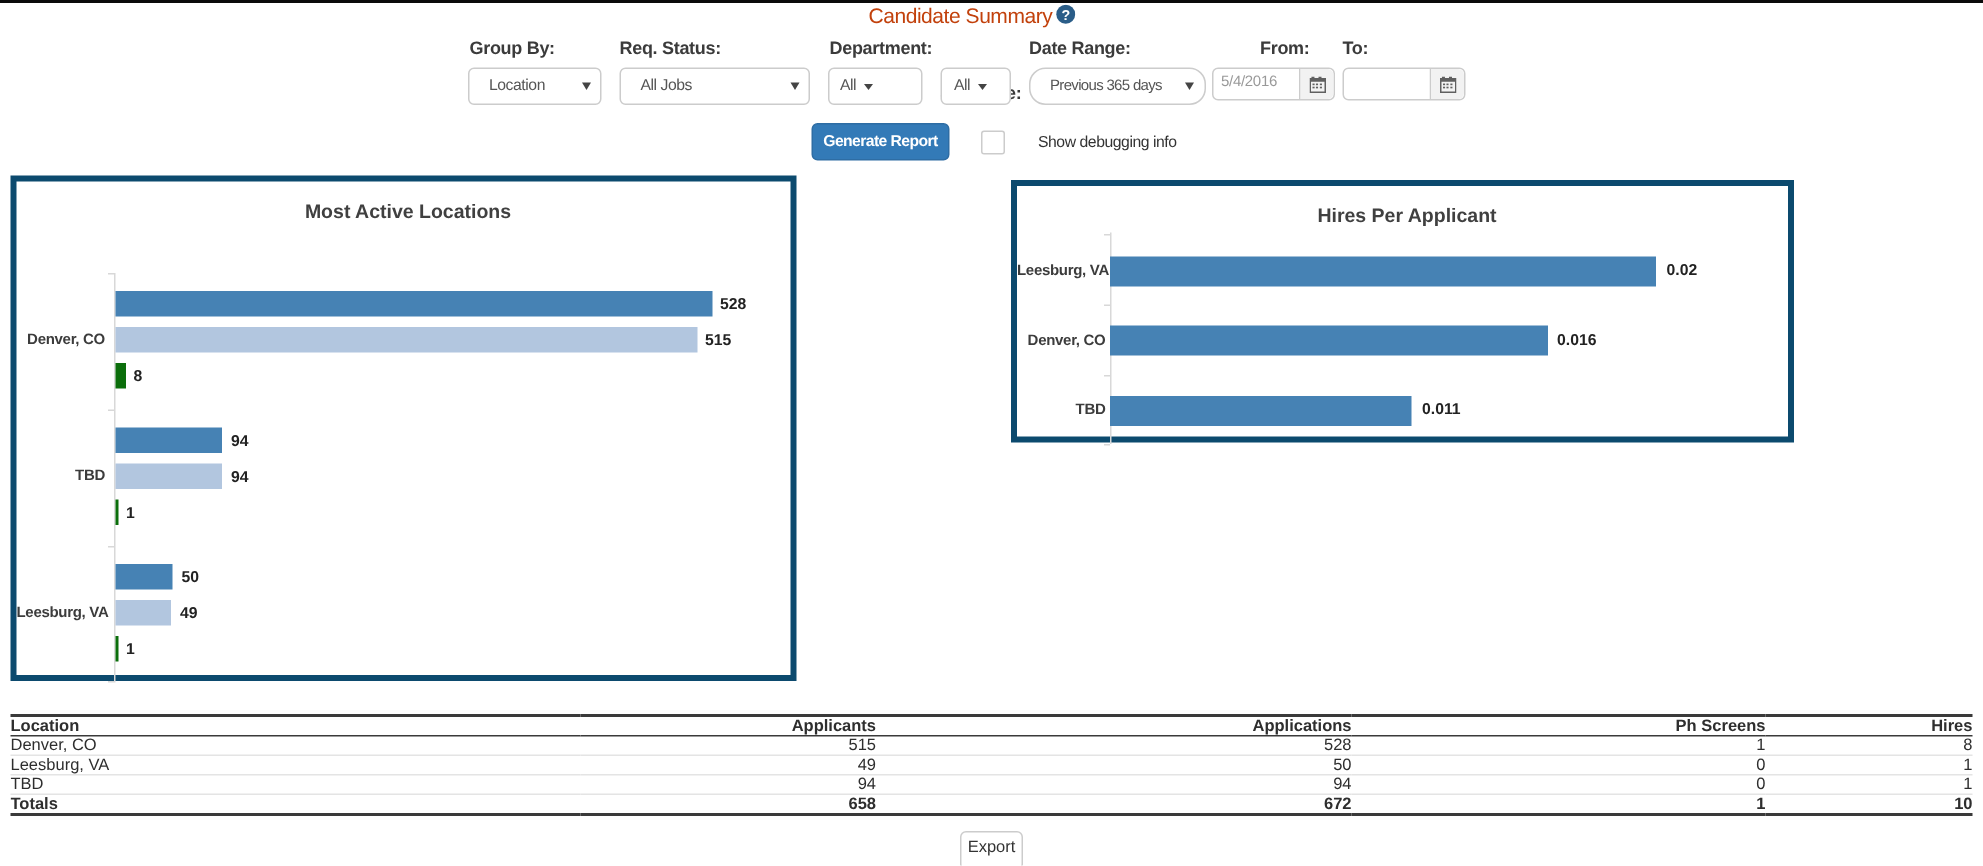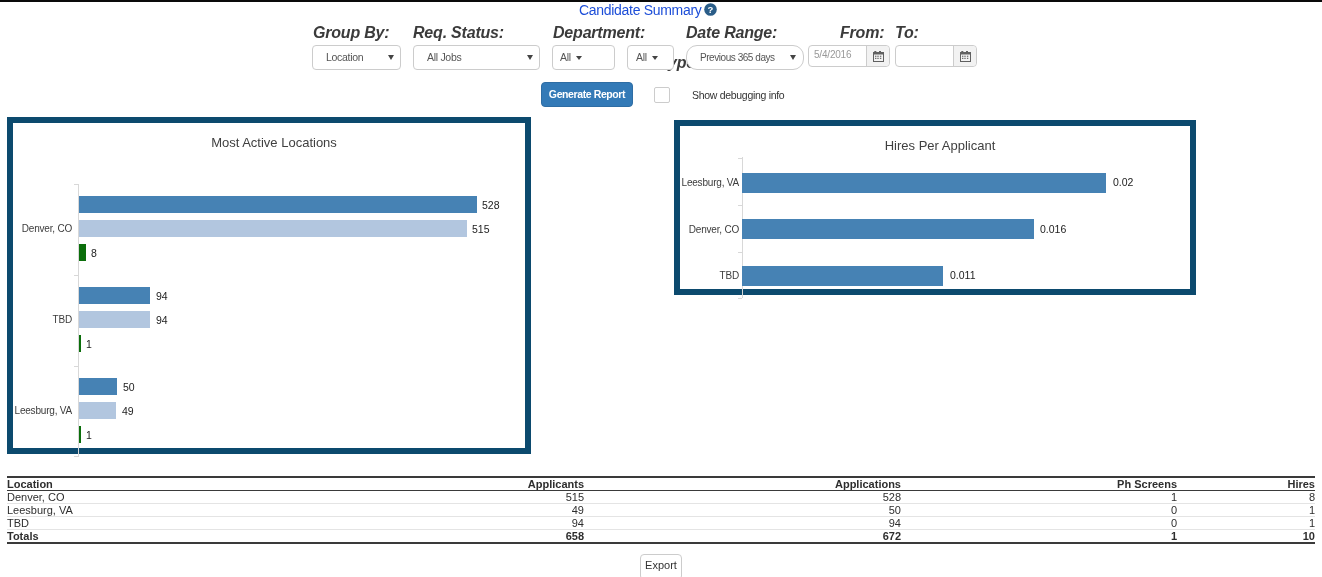--- a/index.html
+++ b/index.html
@@ -1,39 +1,39 @@
 <!DOCTYPE html>
 <html><head>
 <meta charset="utf-8">
 <style>
 * { margin:0; padding:0; box-sizing:border-box; }
 html,body { width:1322px; height:577px; overflow:hidden; background:#fff;
   font-family:"Liberation Sans", sans-serif; }
 body { position:relative; }
 .abs { position:absolute; }
 .topbar { left:0; top:0; width:1322px; height:2px; background:#0a0a0a; }
-.pagetitle { left:579px; top:2px; font-size:14px; letter-spacing:-0.3px; color:#1d4ed8; line-height:16px; }
-.flabel { font-weight:bold; font-size:16px; letter-spacing:-0.2px; color:#3b3b3b; top:27px; line-height:11px;font-style:italic; }
+.pagetitle { left:579px; top:2px; font-size:14px; letter-spacing:-0.3px; color:#c2410c; line-height:16px; }
+.flabel { font-weight:bold; font-size:12px; letter-spacing:-0.2px; color:#3b3b3b; top:27px; line-height:11px; }
 .sel { top:45px; height:25px; border:1px solid #ccc; border-radius:4px; background:#fff;
   font-size:10.5px; letter-spacing:-0.3px; color:#555; line-height:23px; }
 .sel .txt { position:absolute; left:13px; top:0; }
 .caret-dn { position:absolute; width:0; height:0; border-left:3.5px solid transparent;
   border-right:3.5px solid transparent; border-top:5px solid #444; top:9px; }
 .caret-sm { position:absolute; width:0; height:0; border-left:3.5px solid transparent;
   border-right:3.5px solid transparent; border-top:4px solid #444; top:10px; }
 .dinput { top:45px; height:22px; border:1px solid #ccc; border-radius:4px; background:#fff; }
 .daddon { position:absolute; right:0; top:0; bottom:0; width:23px; background:#f2f2f2;
   border-left:1px solid #ccc; border-radius:0 4px 4px 0; }
 .btn-primary { left:541px; top:82px; width:92px; height:25px; background:#337ab7;
   border:1px solid #2e6da4; border-radius:4px; color:#fff; font-weight:bold;
   font-size:10.5px; text-align:center; line-height:23px; letter-spacing:-0.4px; }
 .checkbox { left:654px; top:87px; width:16px; height:16px; border:1px solid #ccc;
   border-radius:2px; background:#fff; }
 .cblabel { left:692px; top:89px; font-size:10.5px; color:#333; line-height:13px; letter-spacing:-0.3px; }
-.chartbox { border:6px solid #0c4a6e; background:#fff; }
+.chartbox { border:4px solid #0c4a6e; background:#fff;font-weight:bold; }
 .ctitle { font-size:13px; color:#404040; line-height:14px; text-align:center; }
 .clabel { font-size:10px; color:#3c3c3c; line-height:12px; letter-spacing:-0.2px; white-space:nowrap; }
 .cvalue { font-size:10.5px; color:#222; line-height:12px; }
 .bar { position:absolute; }
 .legsq { display:inline-block; width:7px; height:7px; margin:0 4px 0 5px; vertical-align:0px; }
 table.rpt { position:absolute; left:7px; top:476px; width:1308px; border-collapse:collapse;
   table-layout:fixed; font-size:11px; color:#2e2e2e; }
 table.rpt th, table.rpt td { font-weight:normal; padding:0; height:12px; line-height:12px;
   text-align:right; white-space:nowrap; overflow:hidden; }
 table.rpt th { font-weight:bold; }

